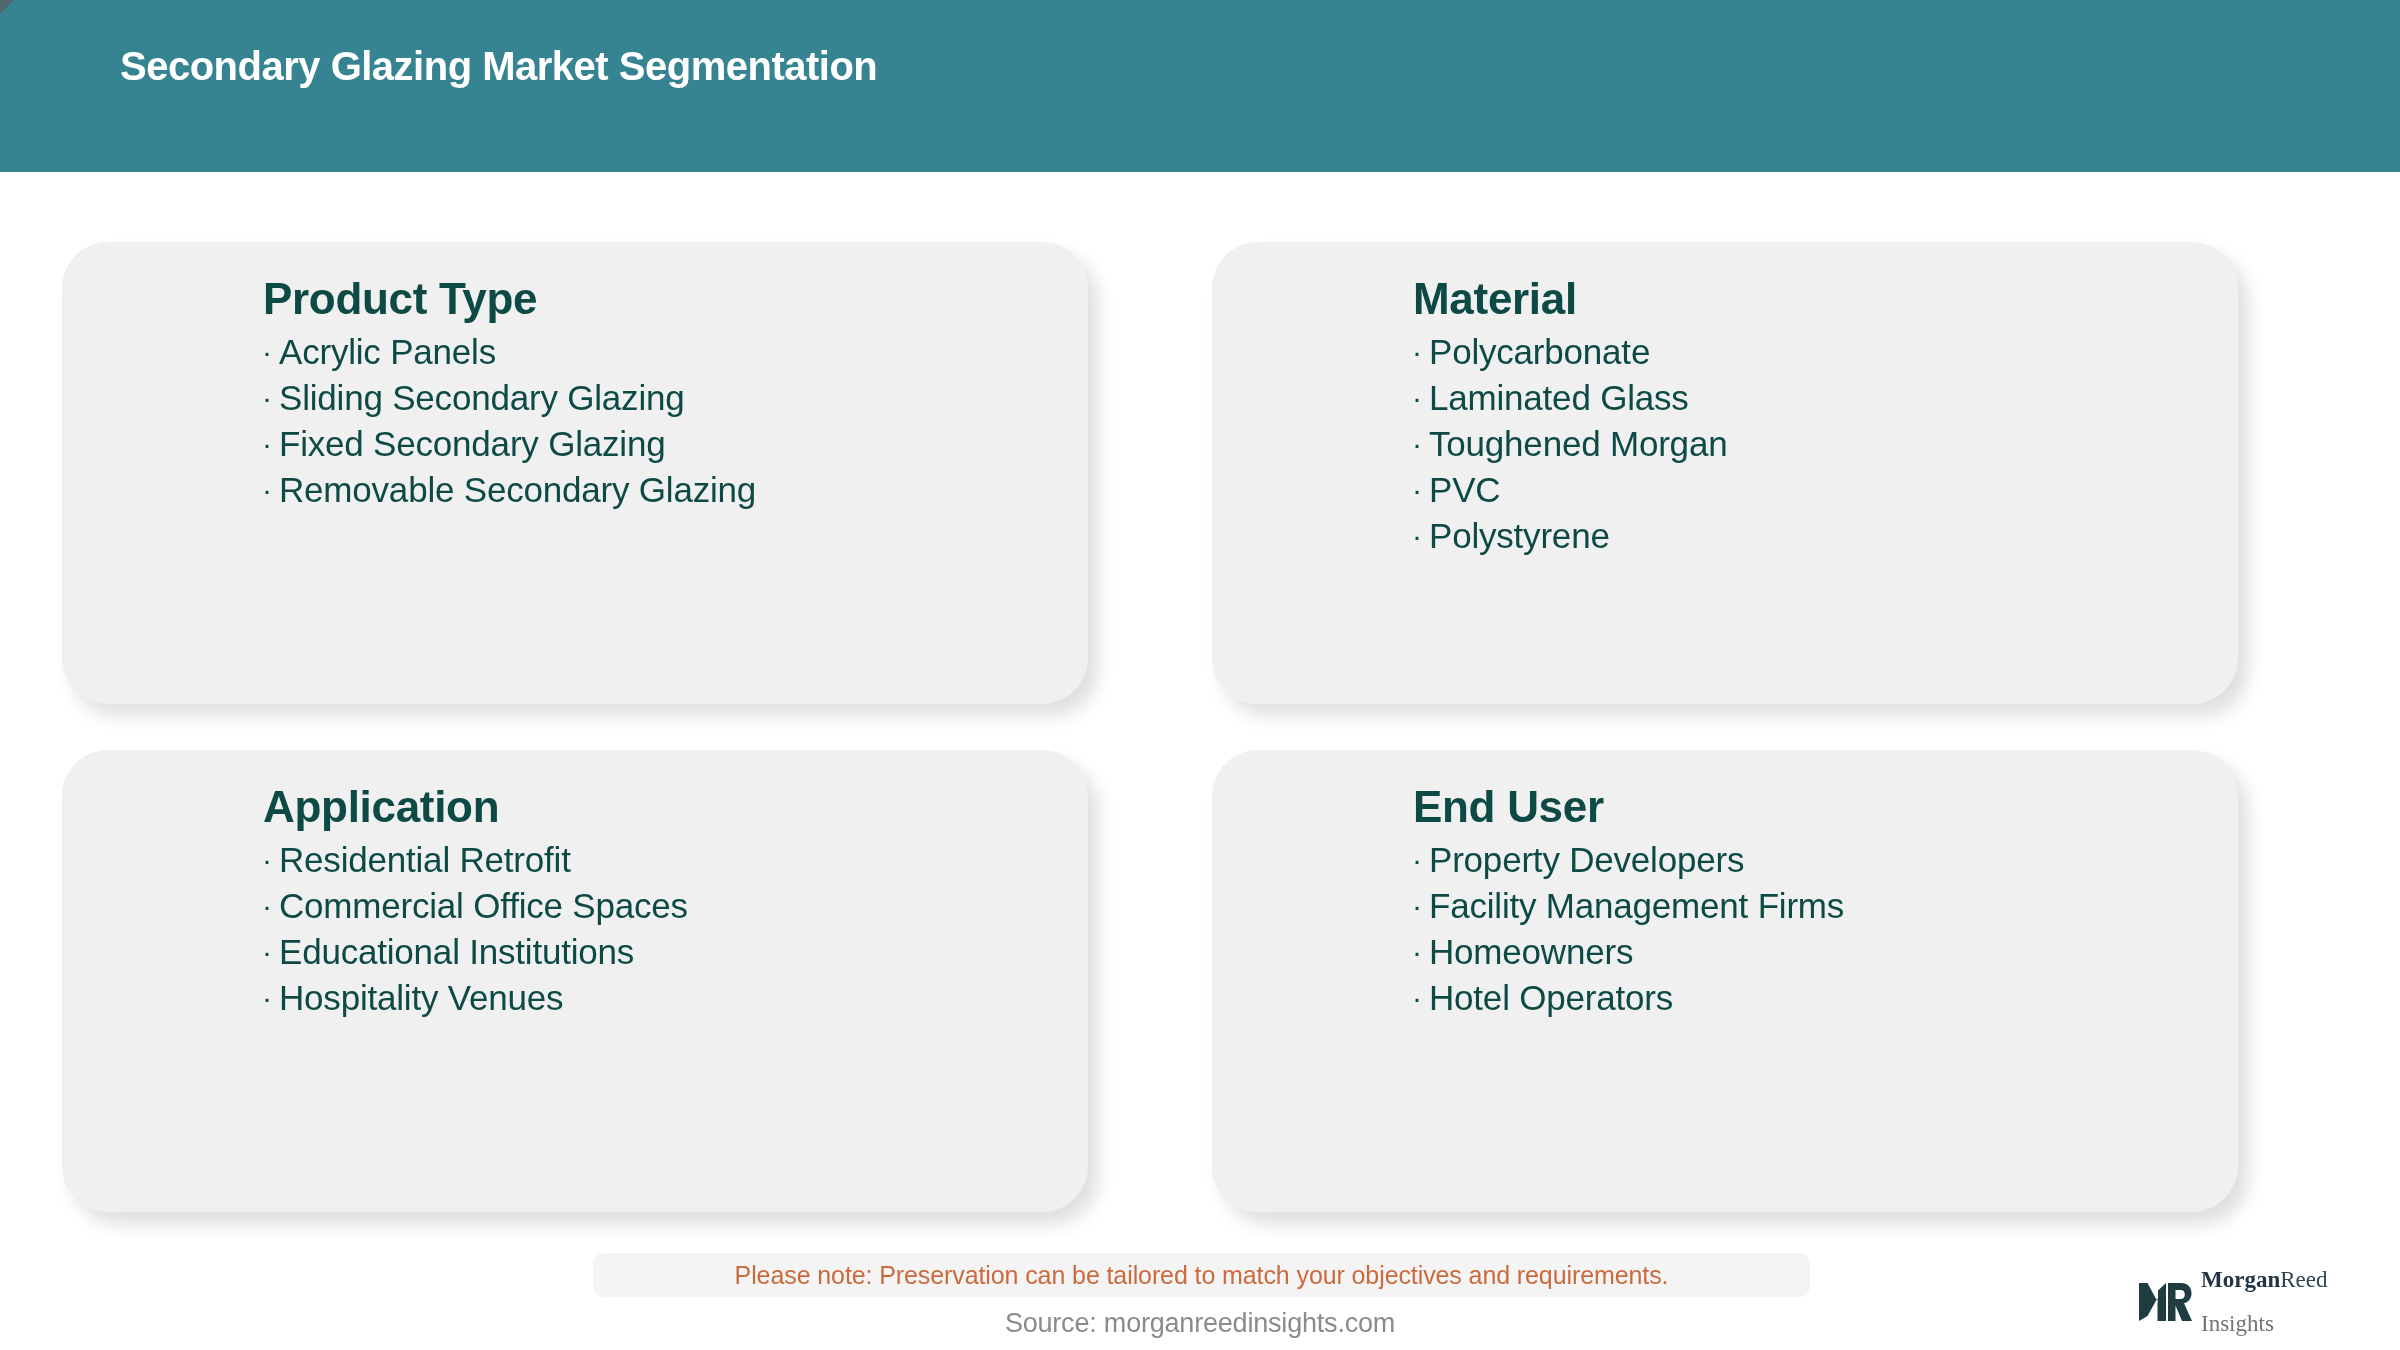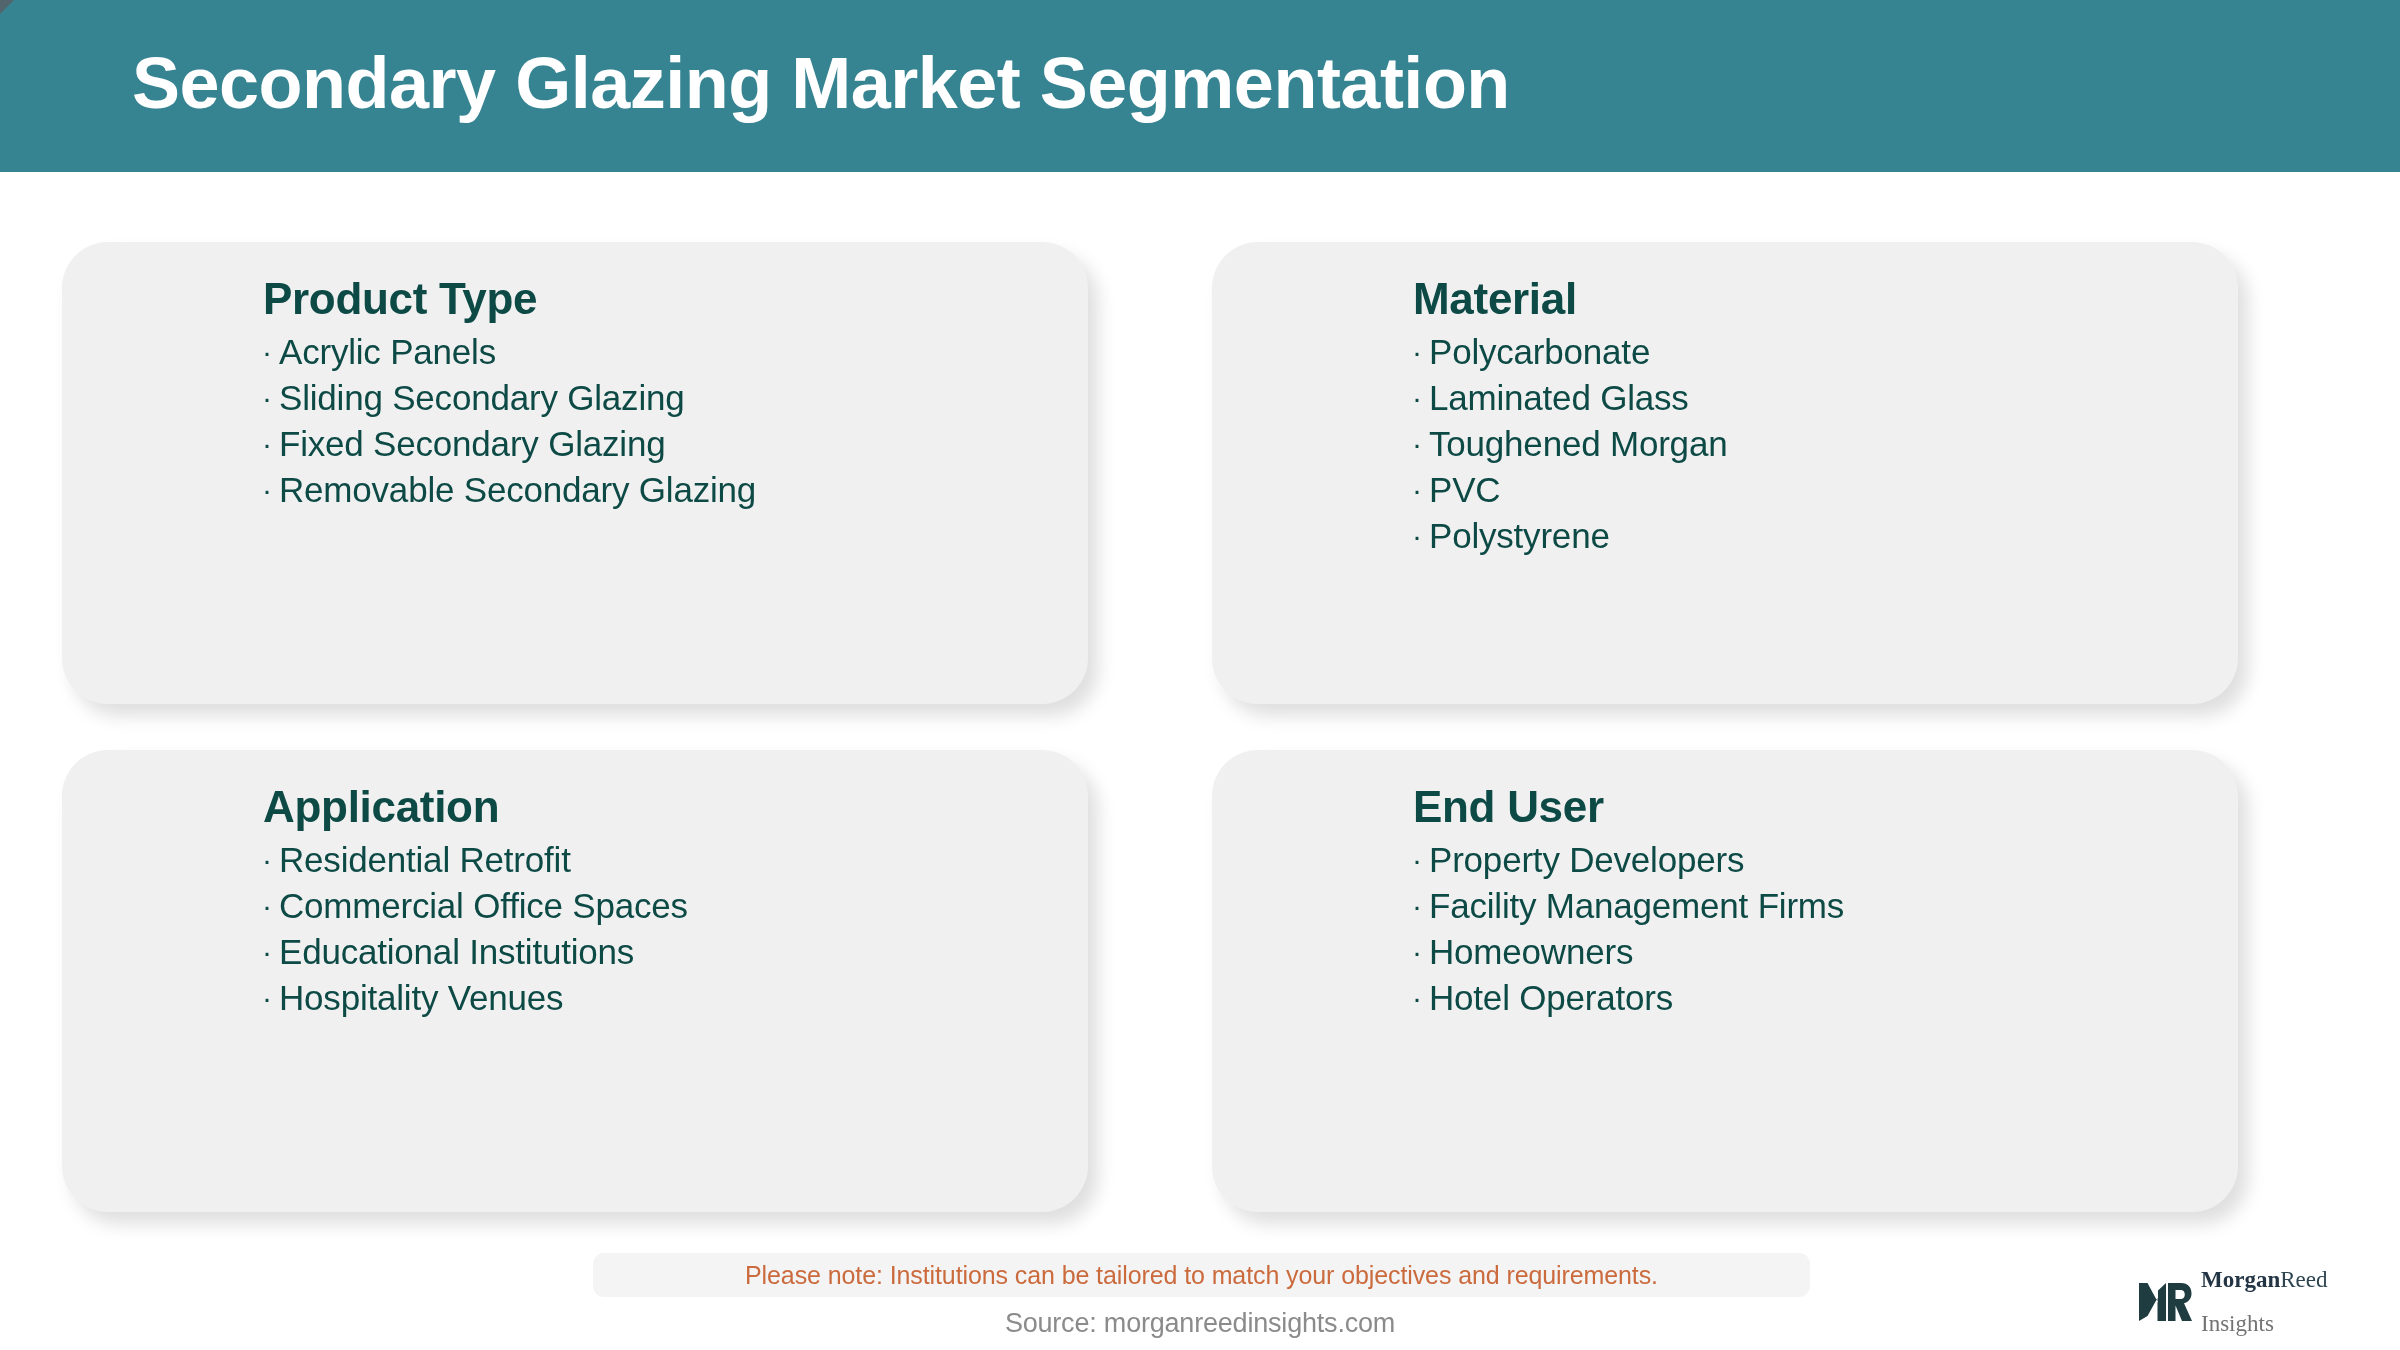--- a/index.html
+++ b/index.html
@@ -20,23 +20,23 @@
     position: absolute;
     left: 0;
     top: 0;
     width: 2400px;
     height: 172px;
     background: #368491;
     box-sizing: border-box;
   }
   .header-title {
     position: absolute;
-    left: 132px;
+    left: 120px;
     top: 44px;
-    font-size: 72px;
+    font-size: 40px;
     font-weight: bold;
     color: #ffffff;
     letter-spacing: -0.5px;
     white-space: nowrap;
     line-height: 1.1;
   }
   .corner-artifact {
     position: absolute;
     left: 0;
     top: 0;
@@ -227,21 +227,21 @@
         <li><span class="bullet-dot">·</span><span>Homeowners</span></li>
         <li><span class="bullet-dot">·</span><span>Hotel Operators</span></li>
       </ul>
     </div>
   </div>
 
 </div>
 
 <div class="footer">
   <div class="note-box">
-    <span class="note-text">Please note: Institutions can be tailored to match your objectives and requirements.</span>
+    <span class="note-text">Please note: Preservation can be tailored to match your objectives and requirements.</span>
   </div>
   <div class="source-text">Source: morganreedinsights.com</div>
 </div>
 
 <div class="logo">
   <svg class="logo-mark" width="54" height="40" viewBox="0 0 54 40">
     <path d="M1 39 L1 1 L9.5 1 L20 20.5 L20 8.5 L28 1 L28 39 L19.5 39 L19.5 16 L9.5 34 L1 39 Z" fill="#1f3c40"></path>
     <path d="M30 1 L43 1 C50 1 53.5 5.5 53.5 11.5 C53.5 16.5 50.5 20 46 21.2 L54 39 L44 39
              L37.5 23.5 L37.5 39 L30 39 Z M37.5 8 L37.5 17 L42.5 17 C45.5 17 46.8 15 46.8 12.5
              C46.8 10 45.5 8 42.5 8 Z" fill="#1f3c40"></path>

